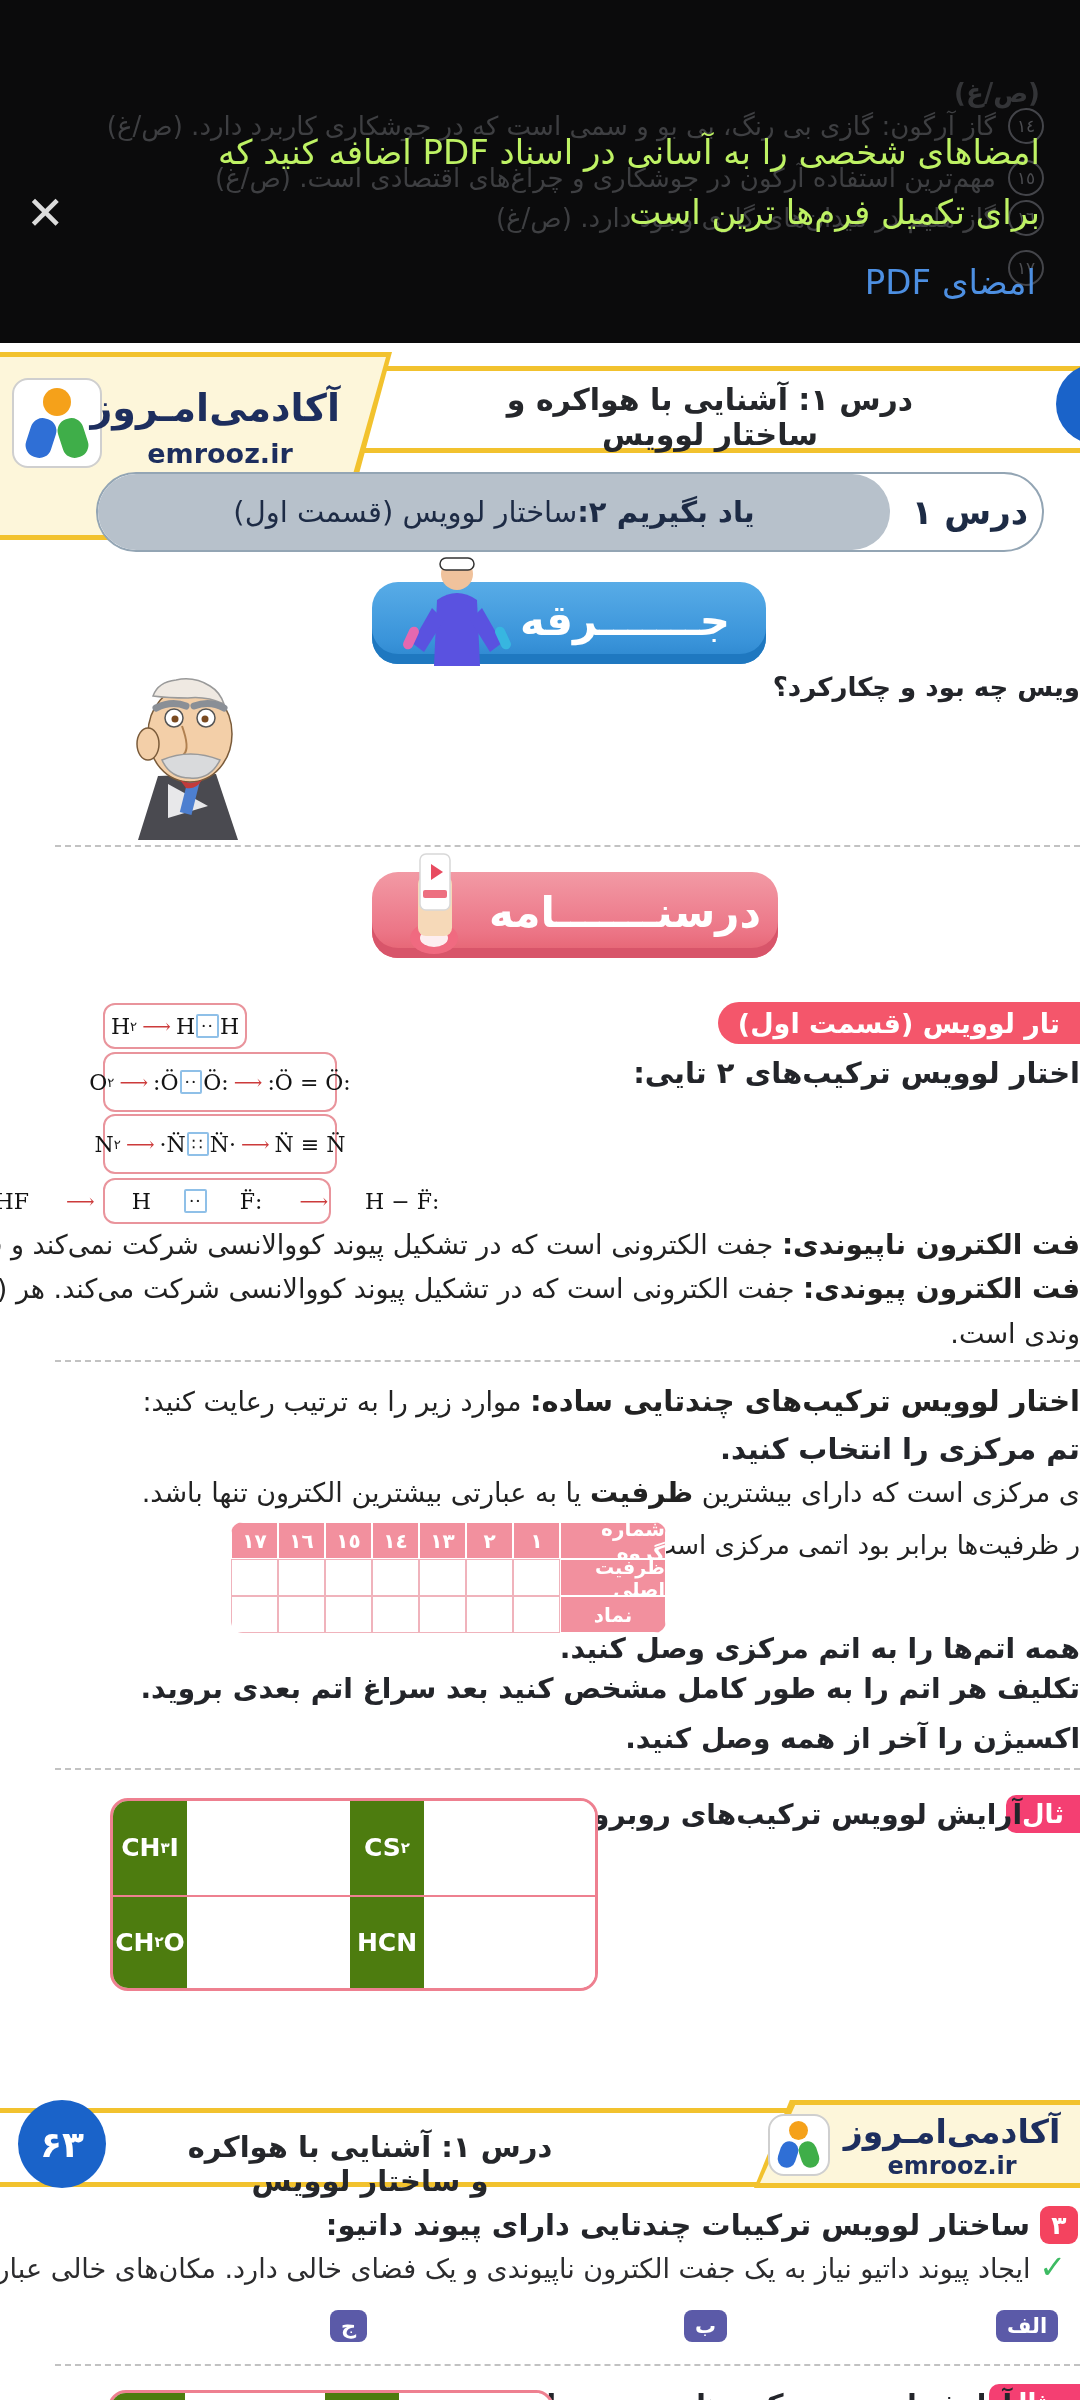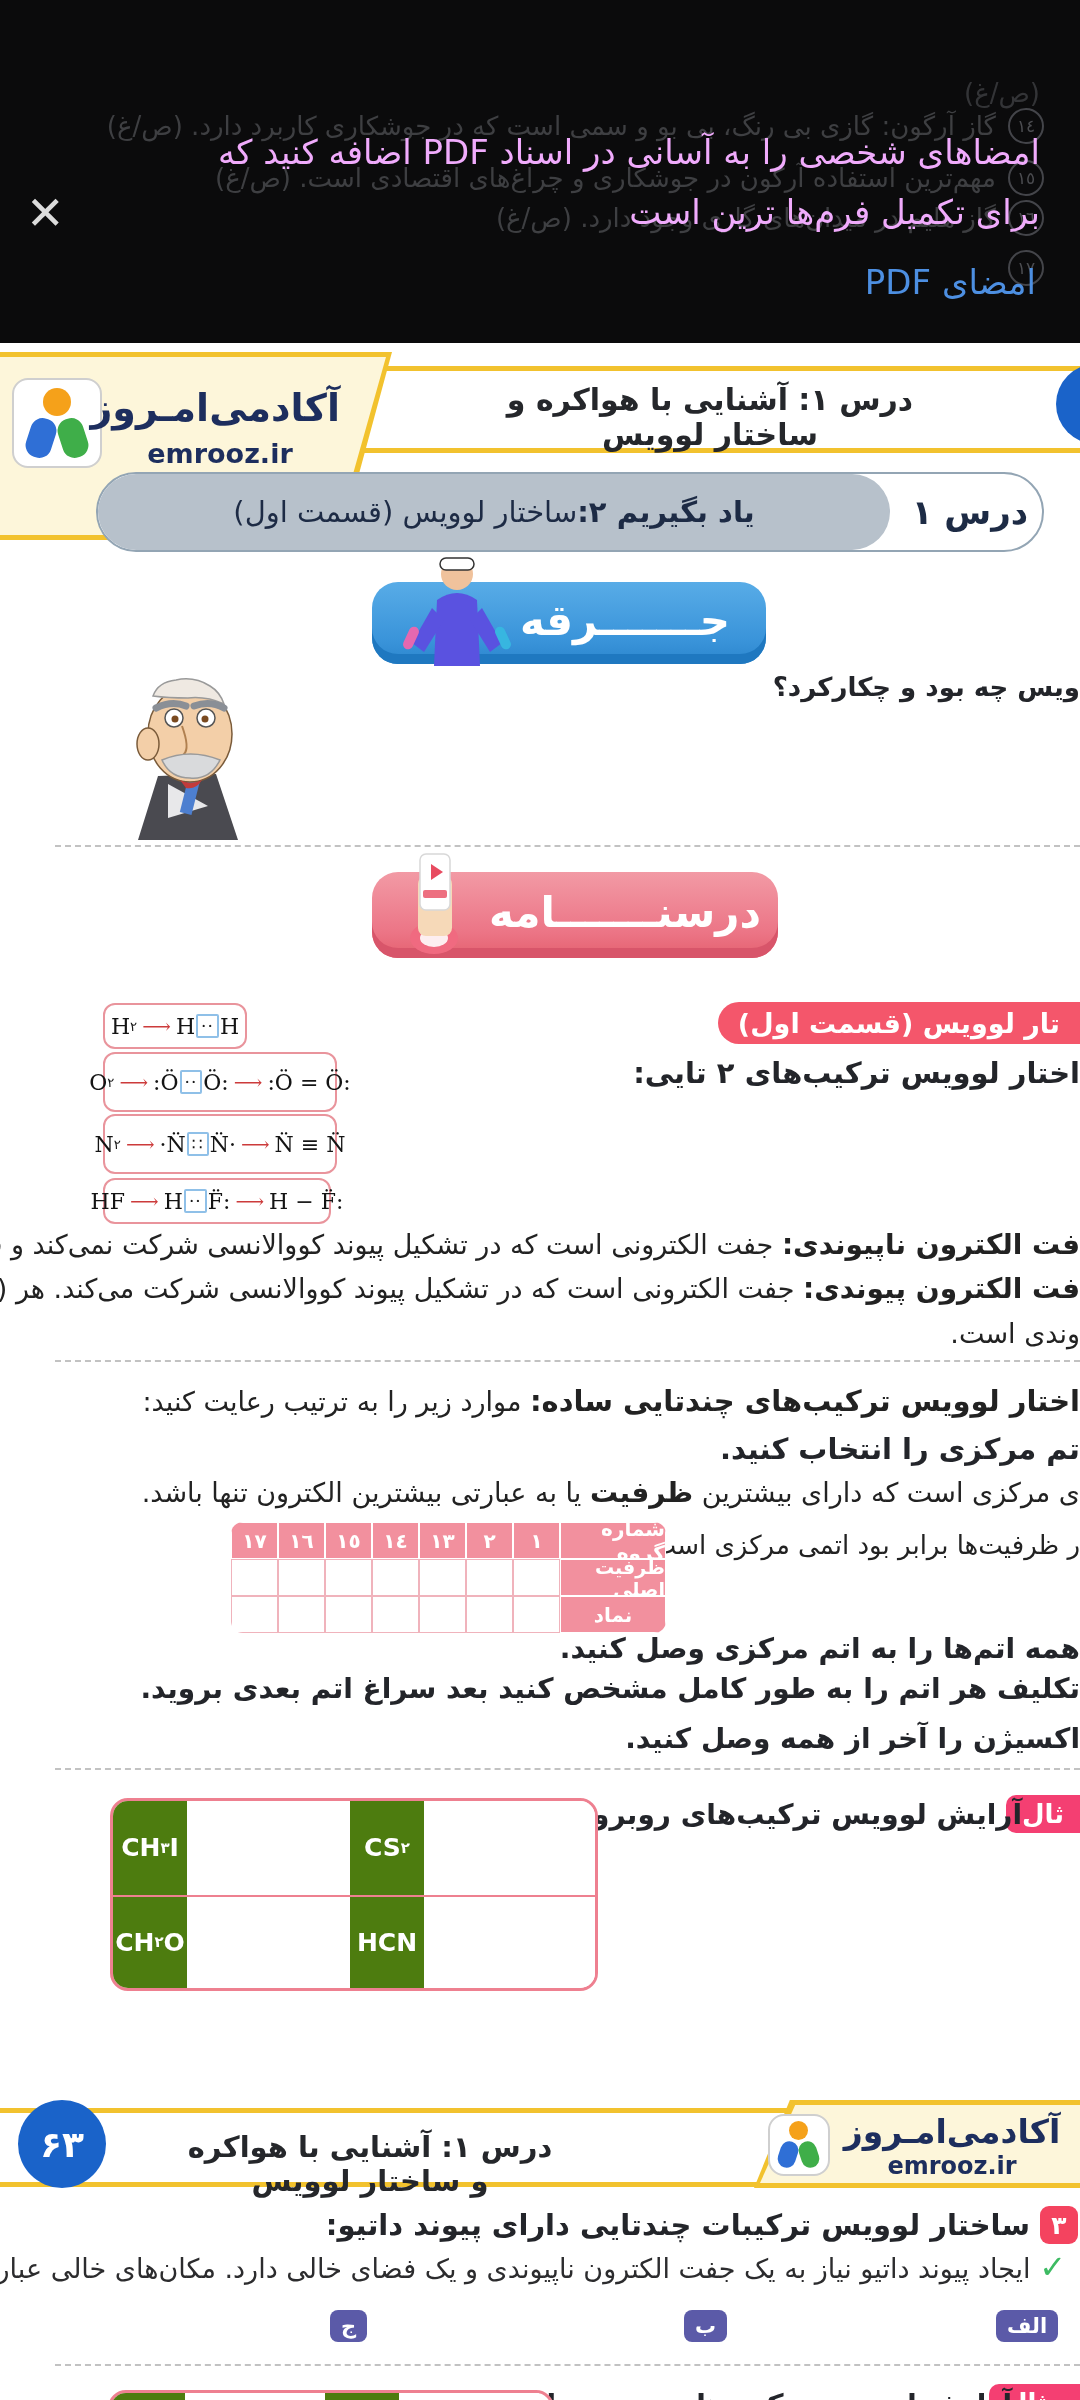--- a/index.html
+++ b/index.html
@@ -6,21 +6,21 @@
   #screen{position:relative;width:1080px;height:2400px;margin:0 auto;background:#ffffff;
           overflow:hidden;font-family:"DejaVu Sans","Liberation Sans",sans-serif;}
   .abs{position:absolute;}
   .rtl{direction:rtl;unicode-bidi:isolate;}
   .bold{font-weight:bold;}
   
   .overlay{left:0;top:0;width:1080px;height:343px;background:#0b0b0c;color:#ededed;}
   .dimline{color:#3e3f42;font-size:26px;white-space:nowrap;display:flex;align-items:center;gap:12px;}
   .dimbadge{display:inline-flex;width:32px;height:32px;border:2px solid #44454a;border-radius:50%;
             align-items:center;justify-content:center;font-size:17px;color:#4b4c50;flex:0 0 auto;}
-  .ovmsg{font-size:34px;color:#f0abfc;white-space:nowrap;}
+  .ovmsg{font-size:34px;color:#bef264;white-space:nowrap;}
   .ovlink{font-size:34px;font-weight:500;}
   .ovclose{font-size:46px;font-weight:200;color:#dcdcdc;line-height:1;cursor:pointer;}
   
   .band{background:#ffffff;border-top:5px solid #f2c22e;border-bottom:5px solid #f2c22e;}
   .plate-outer{background:#f2c22e;}
   .plate-inner{position:absolute;background:#fdf6da;}
   .navy{color:#1d2e5e;}
   .logo-icon{background:#ffffff;border:2px solid #cfcfcf;border-radius:16px;}
   .head{background:#f5a11a;border-radius:50%;}
   .arm-b{background:#2f6fd6;border-radius:12px;}
@@ -77,21 +77,21 @@
   .check{color:#3dbb63;font-weight:bold;font-size:32px;}
   .opt{background:#5b5aa8;color:#fff;font-weight:bold;font-size:21px;border-radius:8px;padding:4px 11px;}
   .dashes{border-top:2px dashed #c2c2c2;height:0;}
 </style>
 </head>
 <body>
 
 <div id="screen">
 
   <div class="abs overlay">
-    <div class="abs dimline rtl" style="right:40px;top:78px;opacity:.8;">
+    <div class="abs dimline rtl" style="right:40px;top:78px;opacity:.8;font-weight:bold;">
       <span>(ص/غ)</span>
     </div>
     <div class="abs dimline rtl" style="right:36px;top:108px;">
       <span class="dimbadge">١٤</span>
       <span>گاز آرگون: گازی بی رنگ، بی بو و سمی است که در جوشکاری کاربرد دارد. (ص/غ)</span>
     </div>
     <div class="abs dimline rtl" style="right:36px;top:160px;">
       <span class="dimbadge">١٥</span>
       <span>مهم‌ترین استفاده آرگون در جوشکاری و چراغ‌های اقتصادی است. (ص/غ)</span>
     </div>
@@ -198,21 +198,21 @@
   <div class="abs fbox" style="left:103px;top:1114px;width:230px;height:56px;">
     <span>N</span>
       <sub class="fsub">۲</sub>
     <span class="farrow">⟶</span>
     <span>·N̈</span>
     <span class="fbond">∷</span>
     <span>N̈·</span>
     <span class="farrow">⟶</span>
     <span>N̈ ≡ N̈</span>
   </div>
-  <div class="abs fbox" style="left:103px;top:1178px;width:224px;height:42px;">
+  <div class="abs fbox" style="left:103px;top:1178px;width:224px;height:42px;gap:32px;">
     <span>HF</span>
     <span class="farrow">⟶</span>
     <span>H</span>
     <span class="fbond">··</span>
     <span>F̈:</span>
     <span class="farrow">⟶</span>
     <span>H − F̈:</span>
   </div>
 
   <div class="abs para rtl" style="right:0;top:1228px;">

